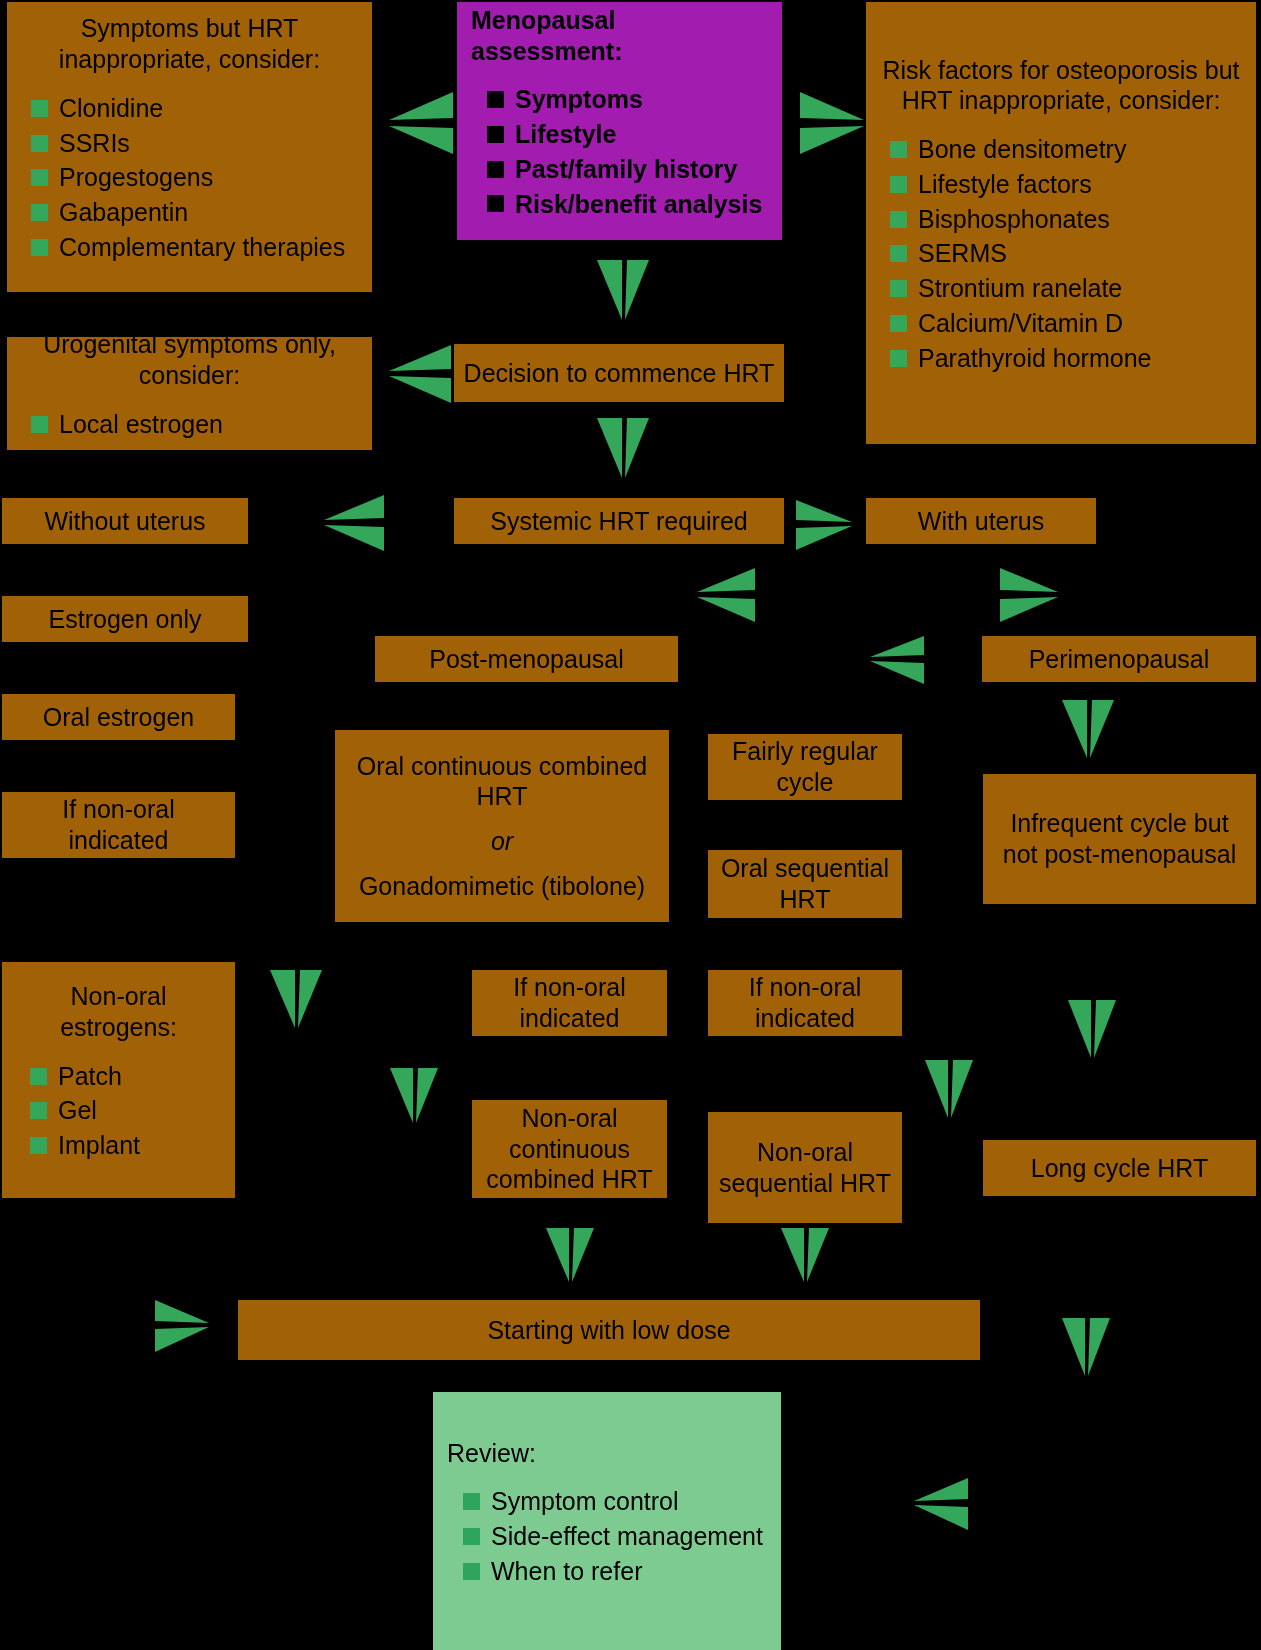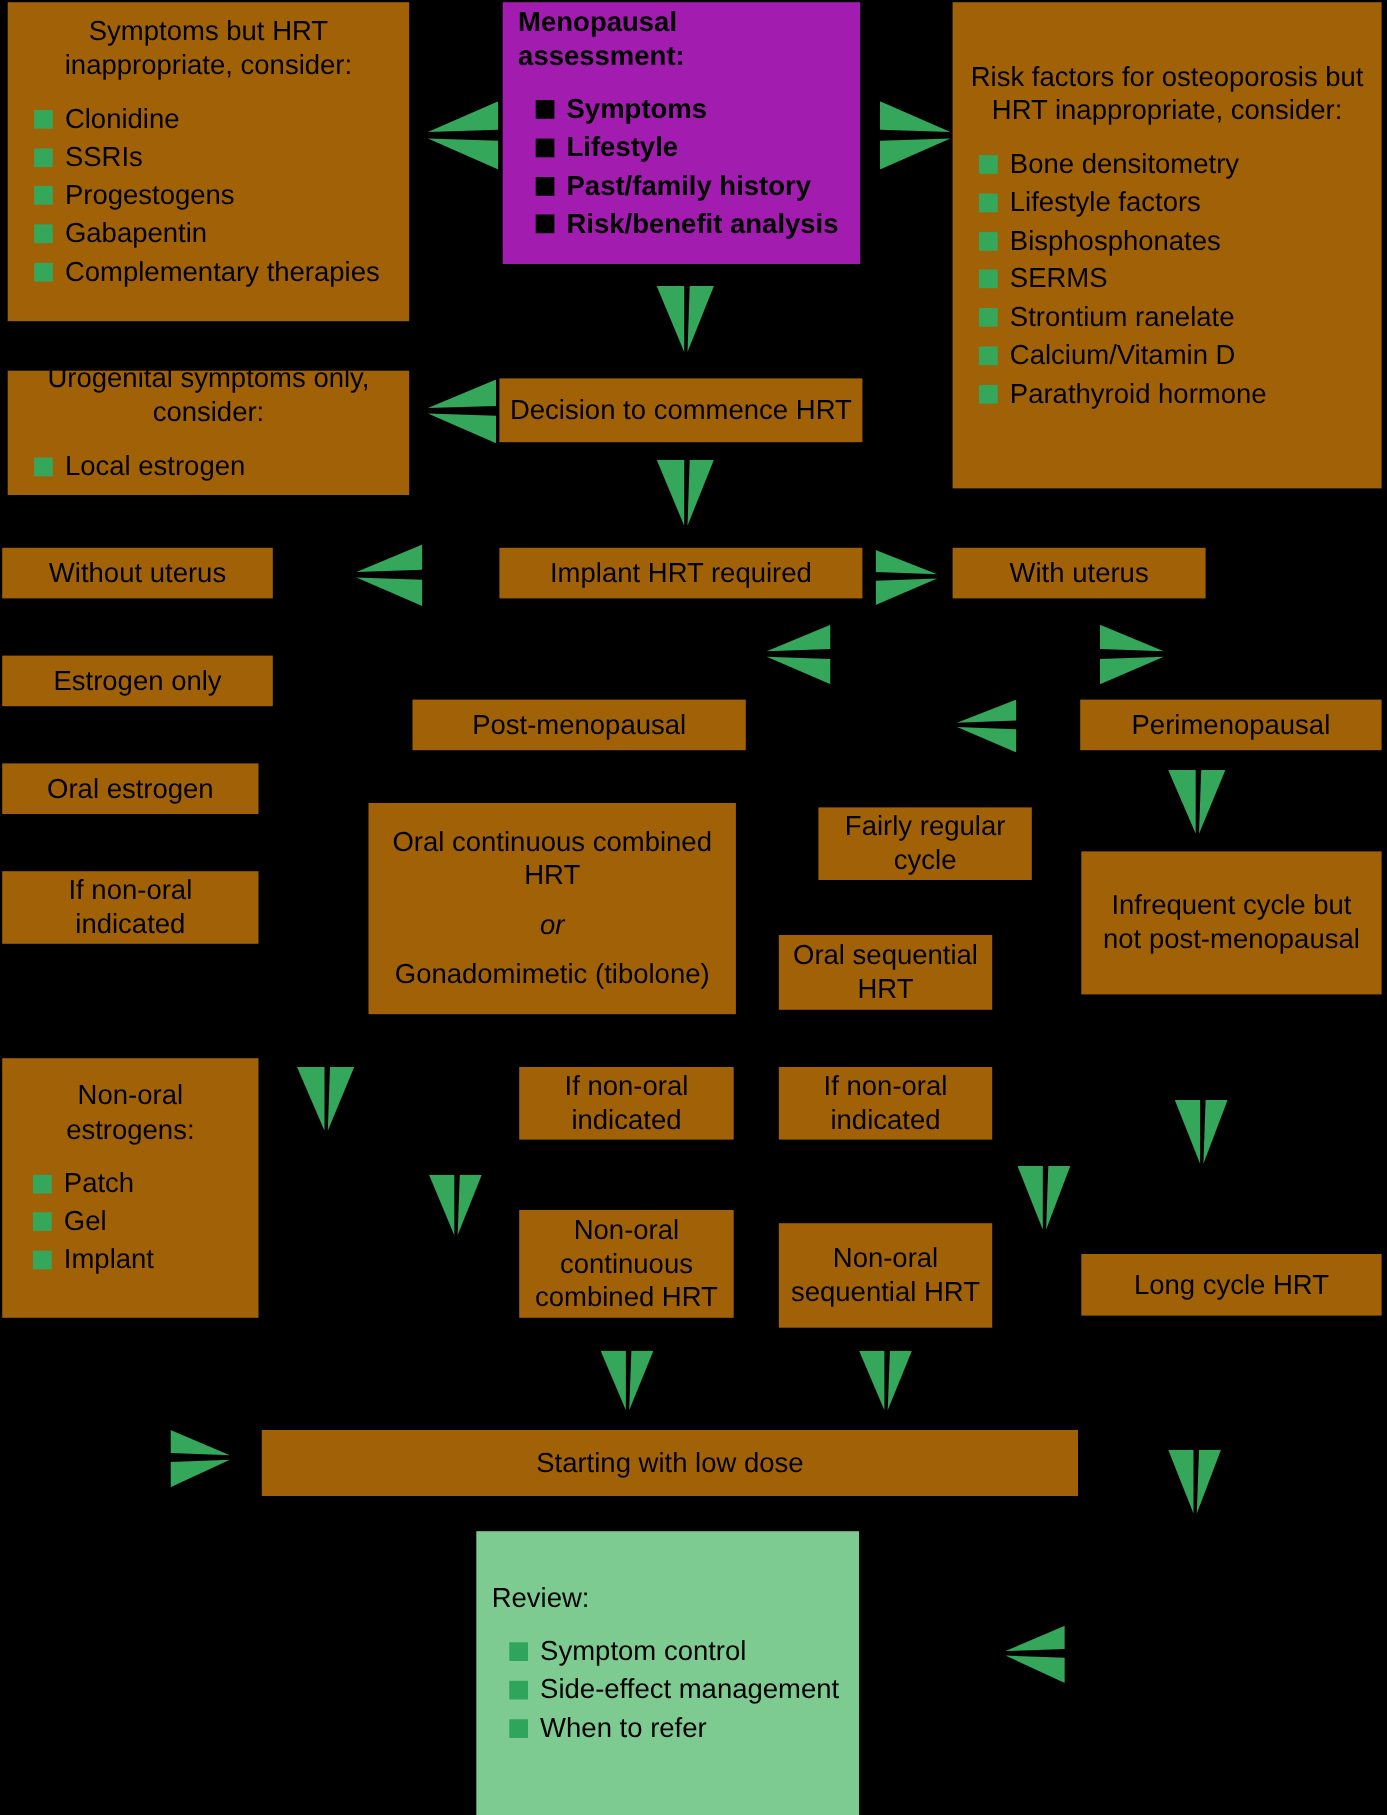--- a/index.html
+++ b/index.html
@@ -150,21 +150,21 @@
 
   <div class="box" style="left:454px;top:344px;width:330px;height:58px;">
     <span class="title">Decision to commence HRT</span>
   </div>
 
   <div class="box" style="left:2px;top:498px;width:246px;height:46px;">
     <span class="title">Without uterus</span>
   </div>
 
   <div class="box" style="left:454px;top:498px;width:330px;height:46px;">
-    <span class="title">Implant HRT required</span>
+    <span class="title">Systemic HRT required</span>
   </div>
 
   <div class="box" style="left:866px;top:498px;width:230px;height:46px;">
     <span class="title">With uterus</span>
   </div>
 
   <div class="box" style="left:2px;top:596px;width:246px;height:46px;">
     <span class="title">Estrogen only</span>
   </div>
 
@@ -179,21 +179,21 @@
   <div class="box" style="left:2px;top:694px;width:233px;height:46px;">
     <span class="title">Oral estrogen</span>
   </div>
 
   <div class="box" style="left:335px;top:730px;width:334px;height:192px;padding:10px 12px;">
     <span class="title">Oral continuous combined HRT</span>
     <span class="title em" style="margin:14px 0;">or</span>
     <span class="title">Gonadomimetic (tibolone)</span>
   </div>
 
-  <div class="box" style="left:708px;top:734px;width:194px;height:66px;margin-left:36px;">
+  <div class="box" style="left:708px;top:734px;width:194px;height:66px;">
     <span class="title">Fairly regular cycle</span>
   </div>
 
   <div class="box" style="left:983px;top:774px;width:273px;height:130px;">
     <span class="title">Infrequent cycle but not post-menopausal</span>
   </div>
 
   <div class="box" style="left:2px;top:792px;width:233px;height:66px;">
     <span class="title">If non-oral indicated</span>
   </div>
@@ -225,21 +225,21 @@
   </div>
 
   <div class="box" style="left:708px;top:970px;width:194px;height:66px;">
     <span class="title">If non-oral indicated</span>
   </div>
 
   <div class="box" style="left:472px;top:1100px;width:195px;height:98px;">
     <span class="title">Non-oral continuous combined HRT</span>
   </div>
 
-  <div class="box" style="left:708px;top:1112px;width:194px;height:95px;">
+  <div class="box" style="left:708px;top:1112px;width:194px;height:111px;">
     <span class="title">Non-oral sequential HRT</span>
   </div>
 
   <div class="box" style="left:983px;top:1140px;width:273px;height:56px;">
     <span class="title">Long cycle HRT</span>
   </div>
 
   <div class="box" style="left:238px;top:1300px;width:742px;height:60px;">
     <span class="title">Starting with low dose</span>
   </div>

